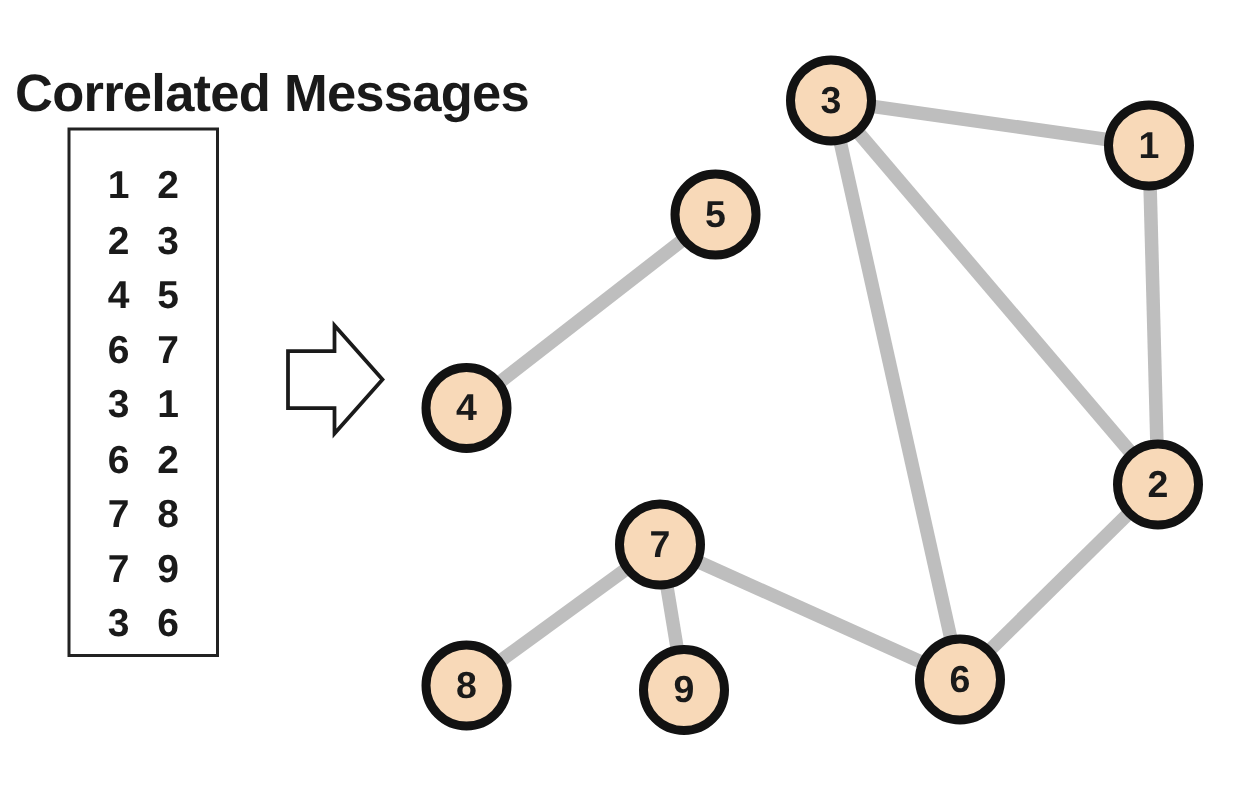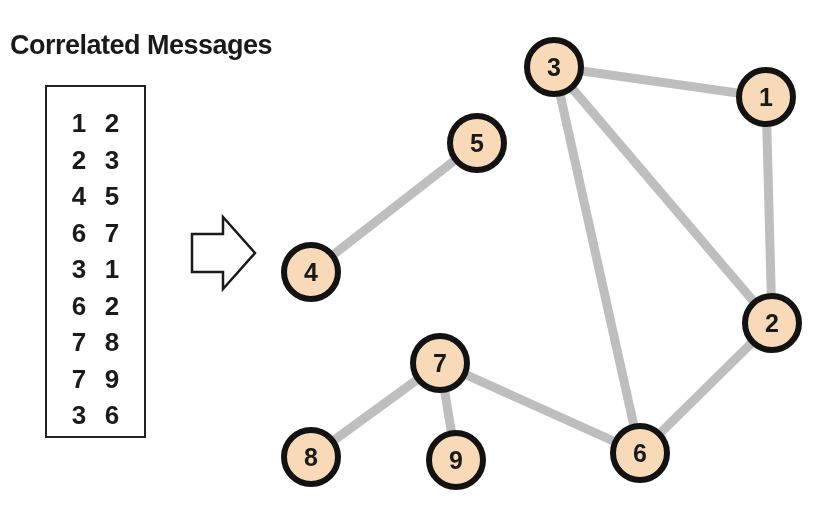--- a/index.html
+++ b/index.html
@@ -7,22 +7,22 @@
     position: relative;
     width: 835px;
     height: 529px;
     background: #ffffff;
     font-family: "Liberation Sans", sans-serif;
     overflow: hidden;
   }
   .title {
     position: absolute;
     left: 10px;
-    top: 30px;
-    font-size: 27px;
+    top: 43px;
+    font-size: 35px;
     font-weight: bold;
     color: #1a1a1a;
     letter-spacing: -0.5px;
     white-space: nowrap;
   }
   .list-box {
     position: absolute;
     left: 45px;
     top: 85px;
     width: 101px;

